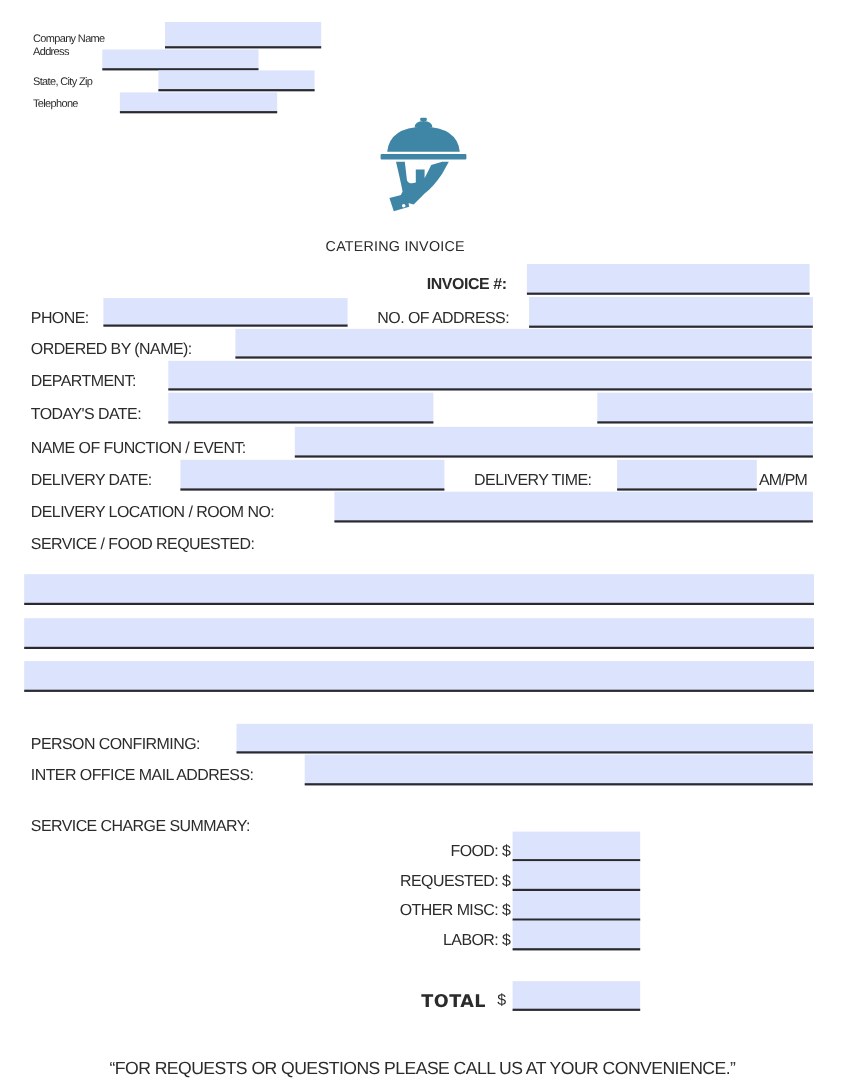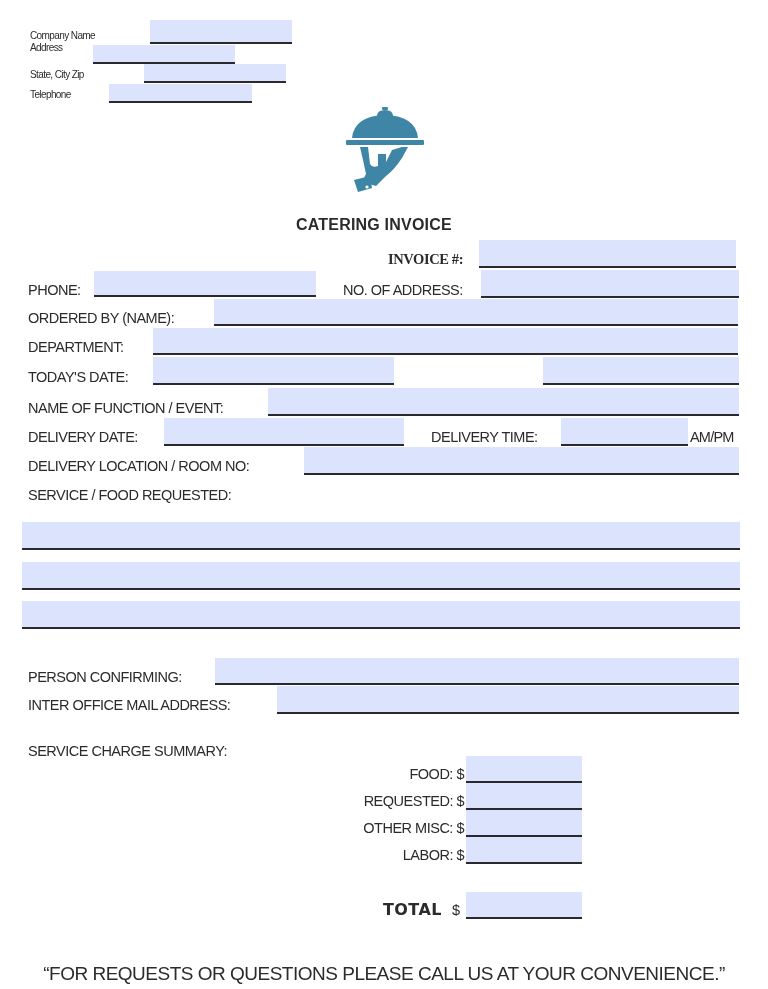--- a/index.html
+++ b/index.html
@@ -16,27 +16,27 @@
     .field {
       position: absolute; background: #dce3fd;
       border-bottom: 2.5px solid #2a2a2e; box-sizing: border-box;
     }
     .field input {
       width: 100%; height: 100%; border: none; background: transparent;
       outline: none; font-family: "Liberation Sans", sans-serif; font-size: 13px;
       padding: 0 4px; box-sizing: border-box; color: #111;
     }
     .title {
-      position: absolute; font-weight: bold; font-size: 16px; letter-spacing: 0.2px;
+      position: absolute; font-weight: normal; font-size: 13px; letter-spacing: 0.2px;
     }
-    .bold-lbl { font-weight: bold; font-family: Liberation Serif, serif; }
+    .bold-lbl { font-weight: bold; }
     .total-lbl { font-weight: 900; font-size: 16px; letter-spacing: 0.4px; font-family: "DejaVu Sans", sans-serif; }
     .footer {
       position: absolute; left: 0; width: 768px; text-align: center;
-      font-size: 19px; letter-spacing: -0.5px;
+      font-size: 16px; letter-spacing: -0.5px;
     }
   </style>
 </head>
 <body>
 
 <span class="lbl hdr-lbl" style="left:30px;top:28px;">Company Name</span>
 <div class="field" style="left:150px;top:20px;width:142px;height:24px;"><input type="text" style=""></div>
 
 <span class="lbl hdr-lbl" style="left:30px;top:40px;">Address</span>
 <div class="field" style="left:93px;top:45px;width:142px;height:19px;"><input type="text" style=""></div>

